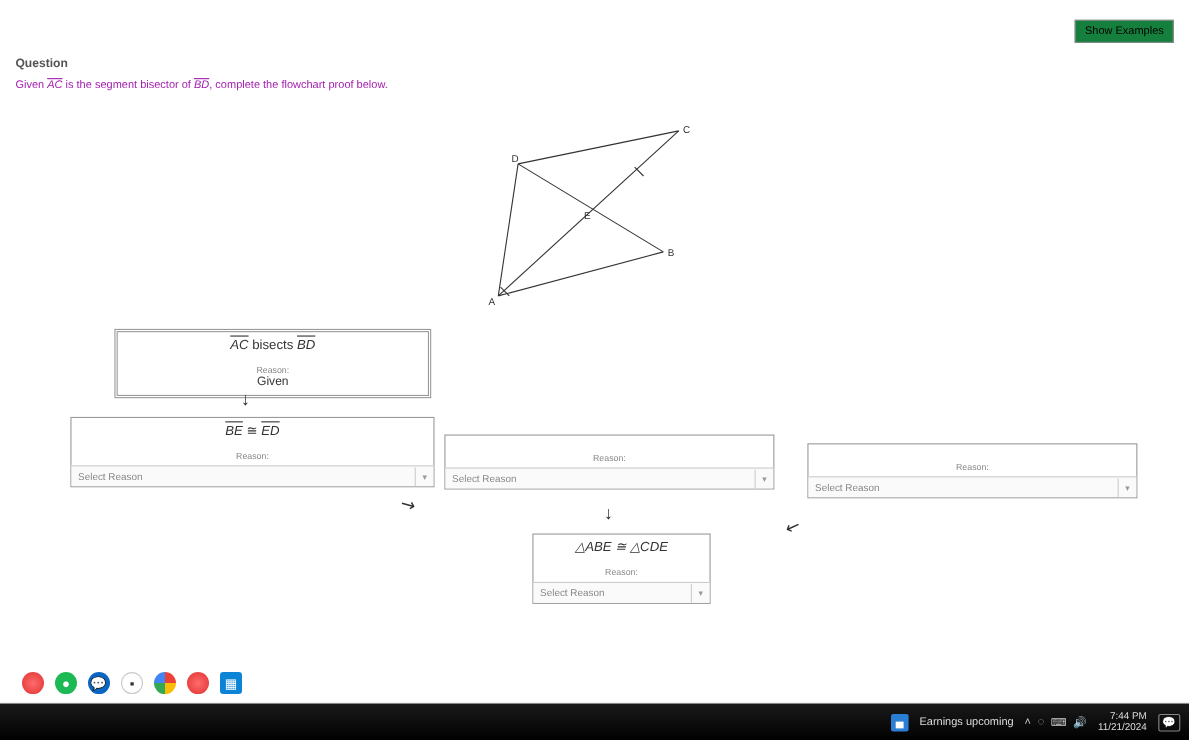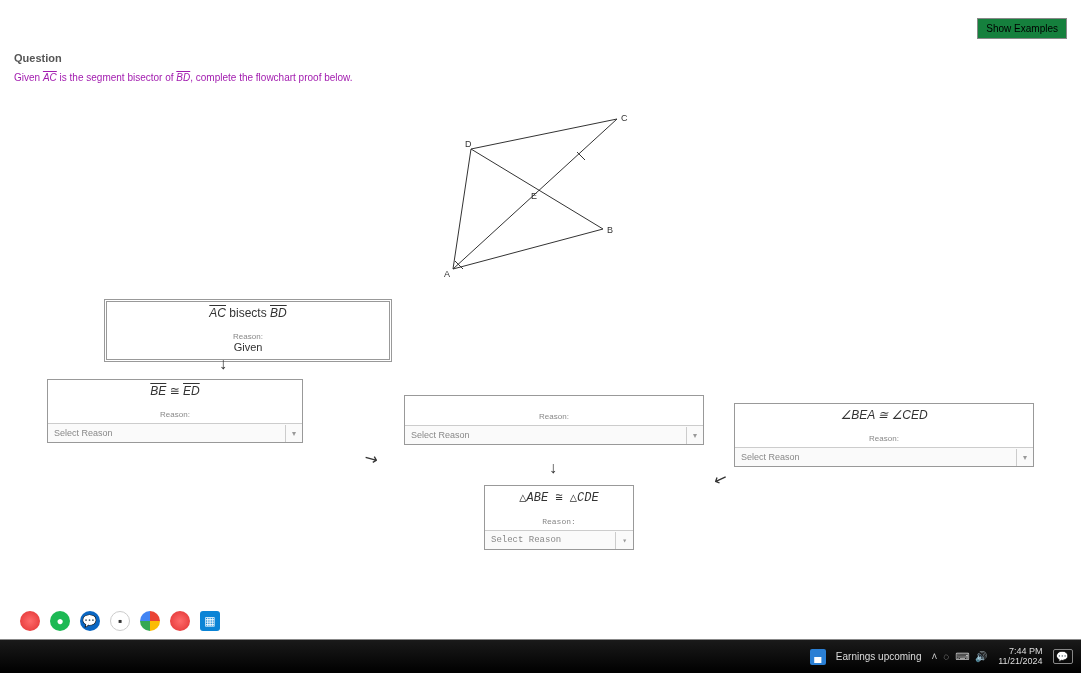--- a/index.html
+++ b/index.html
@@ -145,21 +145,21 @@
     <div class="card double" style="left:90px; top:0; width:288px;">
       <div class="stmt">
         <span class="ov">AC</span><span style="font-style:normal;"> bisects </span><span class="ov">BD</span>
       </div>
       <div class="rlabel">Reason:</div>
       <span class="reason">Given</span>
     </div>
 
     <div class="arrow" style="left:205px; top:56px;">↓</div>
 
-    <div class="card" style="left:33px; top:80px; width:256px;">
+    <div class="card" style="left:50px; top:80px; width:331px;">
       <div class="stmt">
         <span class="ov">BE</span><span style="font-style:normal;"> ≅ </span><span class="ov">ED</span>
       </div>
       <div class="rlabel">Reason:</div>
       <div class="select-bar">
         <span class="lbl">Select Reason</span>
         <span class="caret">▾</span>
       </div>
     </div>
 
@@ -169,31 +169,30 @@
       <div class="rlabel">Reason:</div>
       <div class="select-bar">
         <span class="lbl">Select Reason</span>
         <span class="caret">▾</span>
       </div>
     </div>
 
     <div class="arrow" style="left:535px; top:160px;">↓</div>
 
     <div class="card" style="left:720px; top:104px; width:300px;">
-      <div class="stmt">∠BEA ≅ ∠CED</div>
       <div class="rlabel">Reason:</div>
       <div class="select-bar">
         <span class="lbl">Select Reason</span>
         <span class="caret">▾</span>
       </div>
     </div>
 
     <div class="arrow" style="left:700px; top:170px; transform:rotate(20deg);">↙</div>
 
-    <div class="card" style="left:470px; top:186px; width:150px;font-family:Liberation Mono, monospace;">
+    <div class="card" style="left:470px; top:186px; width:162px;">
       <div class="stmt">△ABE ≅ △CDE</div>
       <div class="rlabel">Reason:</div>
       <div class="select-bar">
         <span class="lbl">Select Reason</span>
         <span class="caret">▾</span>
       </div>
     </div>
 
   </div>
 

